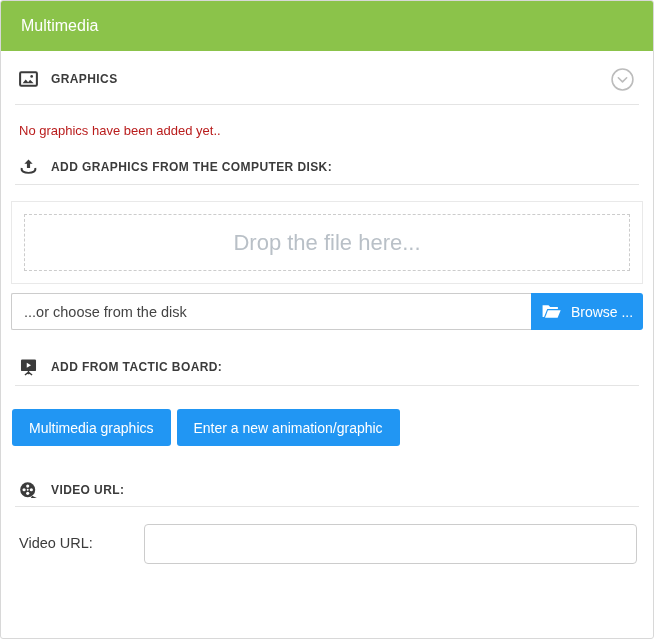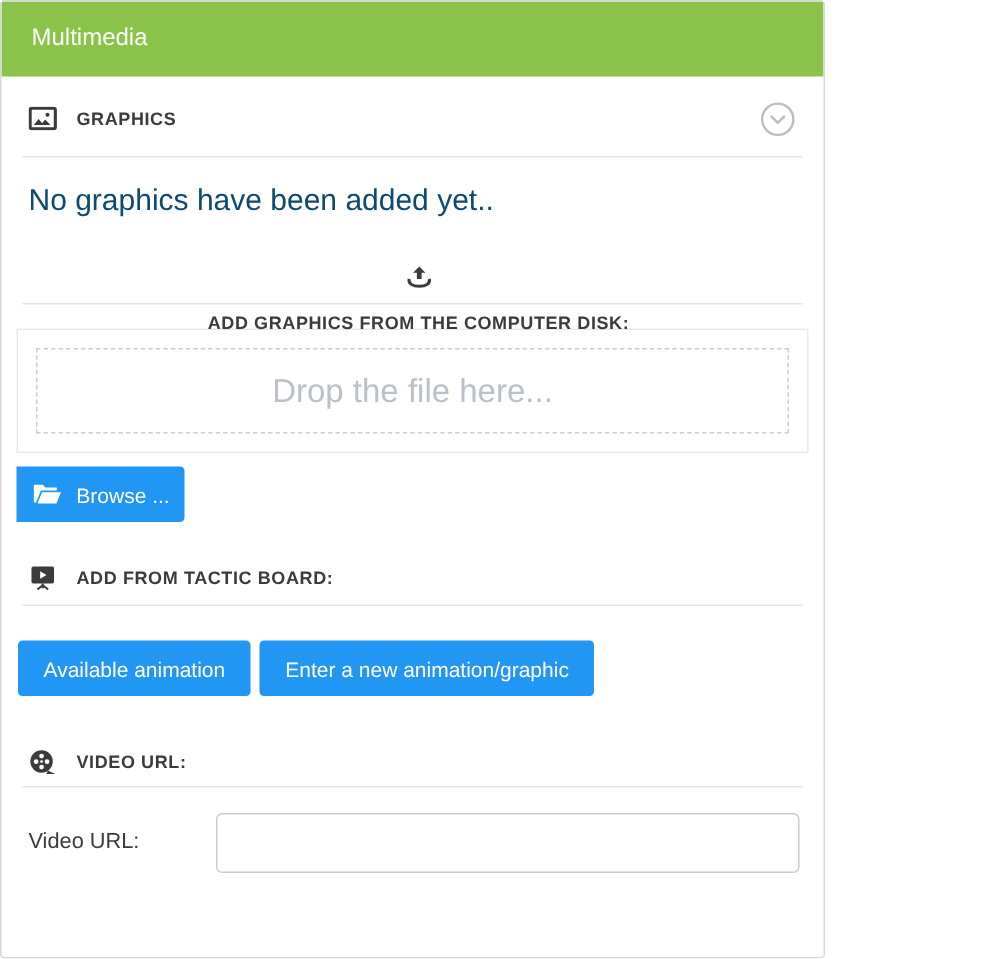--- a/index.html
+++ b/index.html
@@ -1,18 +1,18 @@
 <!DOCTYPE html>
 <html><head>
 <meta charset="utf-8">
 <style>
   * { box-sizing: border-box; margin: 0; padding: 0; }
   html, body { background: #ffffff; font-family: "Liberation Sans", sans-serif; }
   .panel {
-    width: 550px; height: 639px;
+    width: 654px; height: 639px;
     border: 1px solid #d8d8d8;
     border-radius: 3px;
     overflow: hidden;
     background: #ffffff;
   }
   .panel-header {
     height: 50px;
     background: #8bc34a;
     color: #ffffff;
     font-size: 16px;
@@ -38,23 +38,23 @@
     padding-left: 8px; height: 18px;
   }
   .divider { border: 0; border-top: 1px solid #e4e4e4; margin: 0 4px; }
   .div-graphics { margin-top: 10px; }
   .div-disk { margin-top: 8px; }
   .div-tactic { margin-top: 9px; }
   .div-video { margin-top: 7px; }
 
   .empty-text {
     margin: 18px 0 0 8px;
-    font-size: 20px; color: #0c4a6e;
-  }
-  .mt-disk { margin-top: 30px; flex-direction: column; }
+    font-size: 13px; color: #b91c1c;
+  }
+  .mt-disk { margin-top: 20px; }
   .mt-tactic { margin-top: 28px; text-align: right; }
   .mt-video { margin-top: 35px; }
 
   .dropzone {
     margin-top: 16px;
     height: 83px;
     border: 1px solid #e9e9e9;
     background: #ffffff;
     padding: 12px;
     cursor: pointer;
@@ -150,20 +150,21 @@
     </div>
     <hr class="divider div-disk">
 
     <div class="dropzone">
       <div class="dropzone-inner">
         <span>Drop the file here...</span>
       </div>
     </div>
 
     <div class="input-group">
+      <input type="text" placeholder="...or choose from the disk" style="">
       <button class="btn-blue browse-btn">
         <span class="icon">
           <svg width="21" height="17" viewBox="0 0 24 20">
             <path d="M1.5 2.5h7l2 2.2h9v2.3H7l-3.7 9.5H1.5z" fill="#ffffff"></path>
             <path d="M7.8 8.5h15l-3.6 8.8H4.4z" fill="#ffffff"></path>
           </svg>
         </span>
         <span>Browse ...</span>
       </button>
     </div>
@@ -174,21 +175,21 @@
           <rect x="2.5" y="2" width="19" height="14.5" rx="1.5" fill="#3b3b3b"></rect>
           <path d="M9.8 6l5.4 3.2-5.4 3.2z" fill="#ffffff"></path>
           <path d="M12 16.5v4M7.5 21.5l4.5-3.6 4.5 3.6" fill="none" stroke="#3b3b3b" stroke-width="1.8"></path>
         </svg>
       </span>
       <span>ADD FROM TACTIC BOARD:</span>
     </div>
     <hr class="divider div-tactic">
 
     <div class="button-row">
-      <button class="btn-blue">Available animation</button>
+      <button class="btn-blue">Multimedia graphics</button>
       <button class="btn-blue">Enter a new animation/graphic</button>
     </div>
 
     <div class="section-heading mt-video">
       <span class="icon">
         <svg width="19" height="19" viewBox="0 0 24 24">
           <circle cx="11" cy="11" r="9.5" fill="#3b3b3b"></circle>
           <path d="M16.5 18.5l6 3h-7.5z" fill="#3b3b3b"></path>
           <circle cx="11" cy="6.4" r="2" fill="#ffffff"></circle>
           <circle cx="11" cy="15.6" r="2" fill="#ffffff"></circle>

